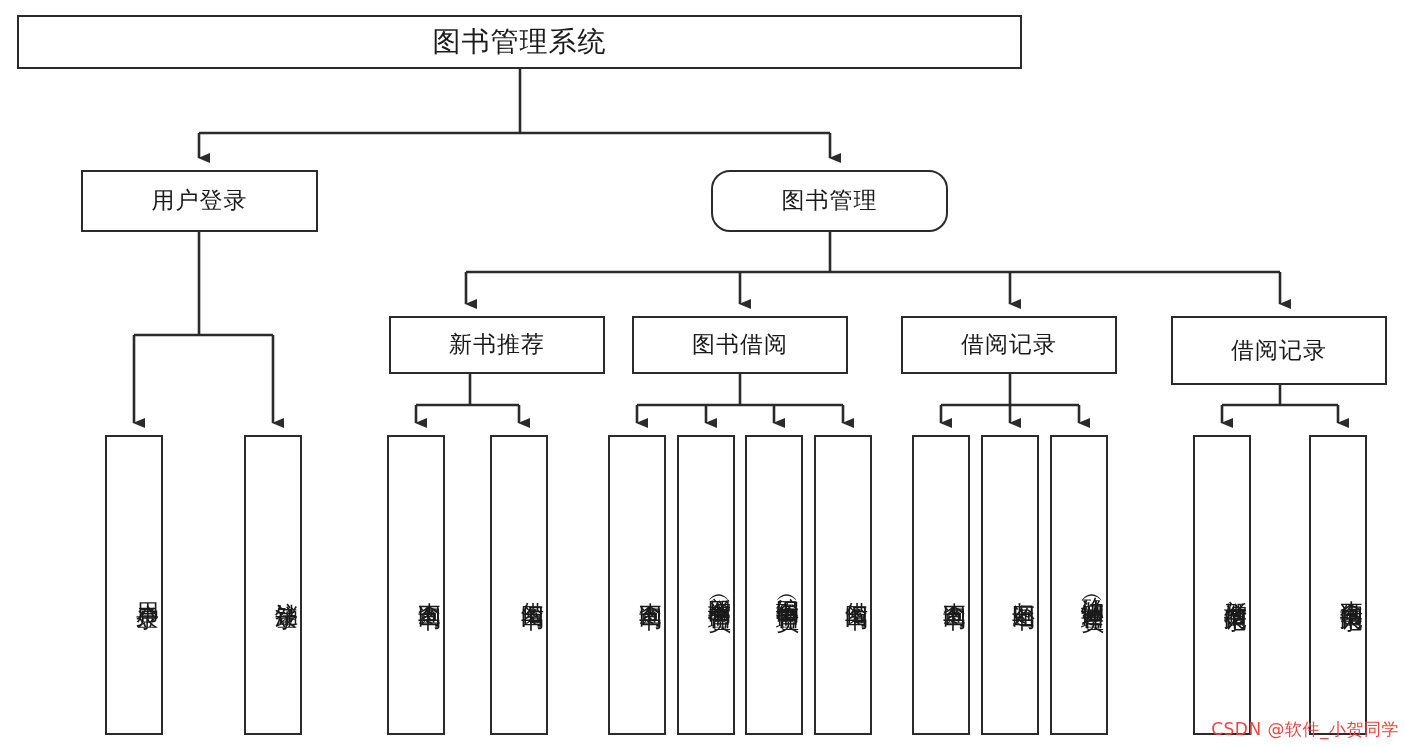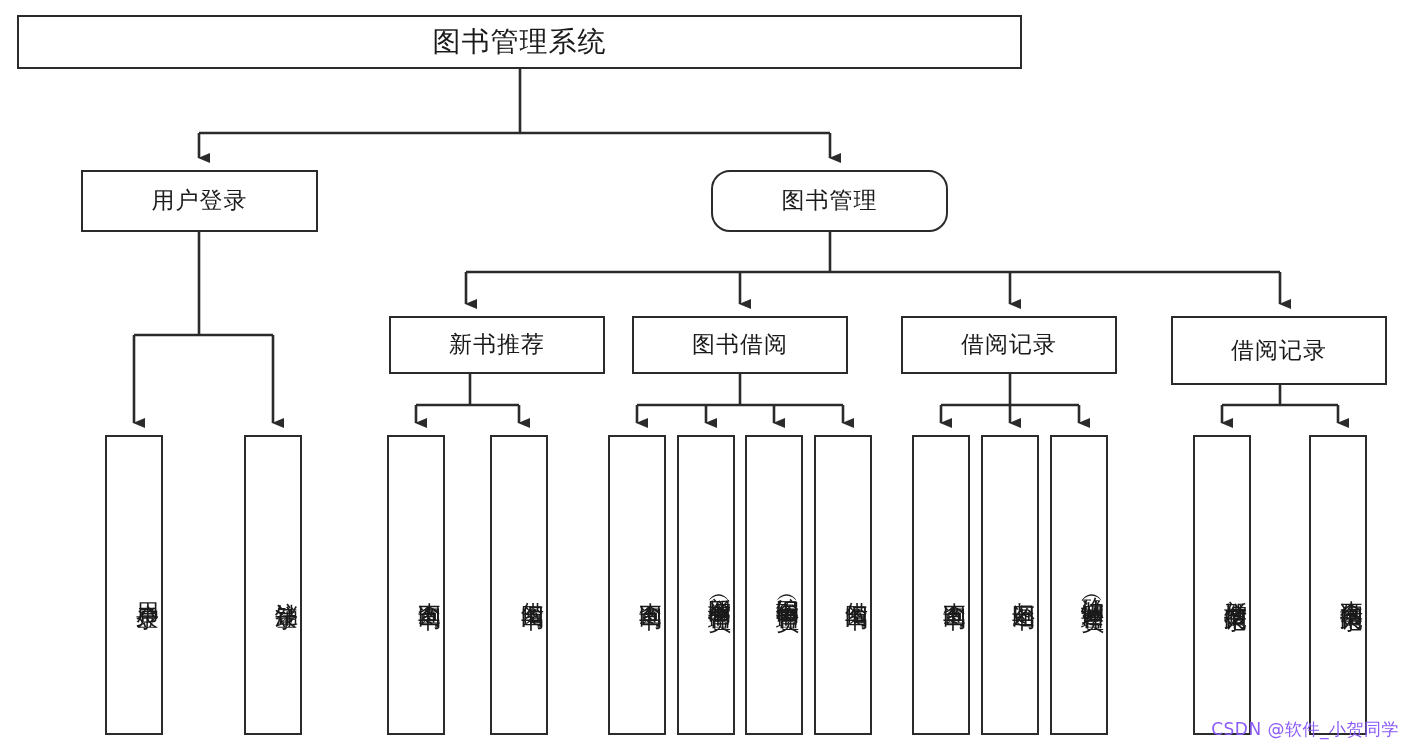--- a/index.html
+++ b/index.html
@@ -55,21 +55,21 @@
   .node.v .vtext {
     writing-mode: vertical-rl;
     text-orientation: upright;
     white-space: nowrap;
   }
   .watermark {
     position: absolute;
     right: 6px;
     bottom: 6px;
     font-size: 17px;
-    color: #8b5cf6;
+    color: #ef4444;
     letter-spacing: 0.5px;
     white-space: nowrap;
   }
 </style>
 </head>
 <body>
 
 <div id="canvas">
 
   <svg id="edges" viewBox="0 0 1405 747" width="1405" height="747">

